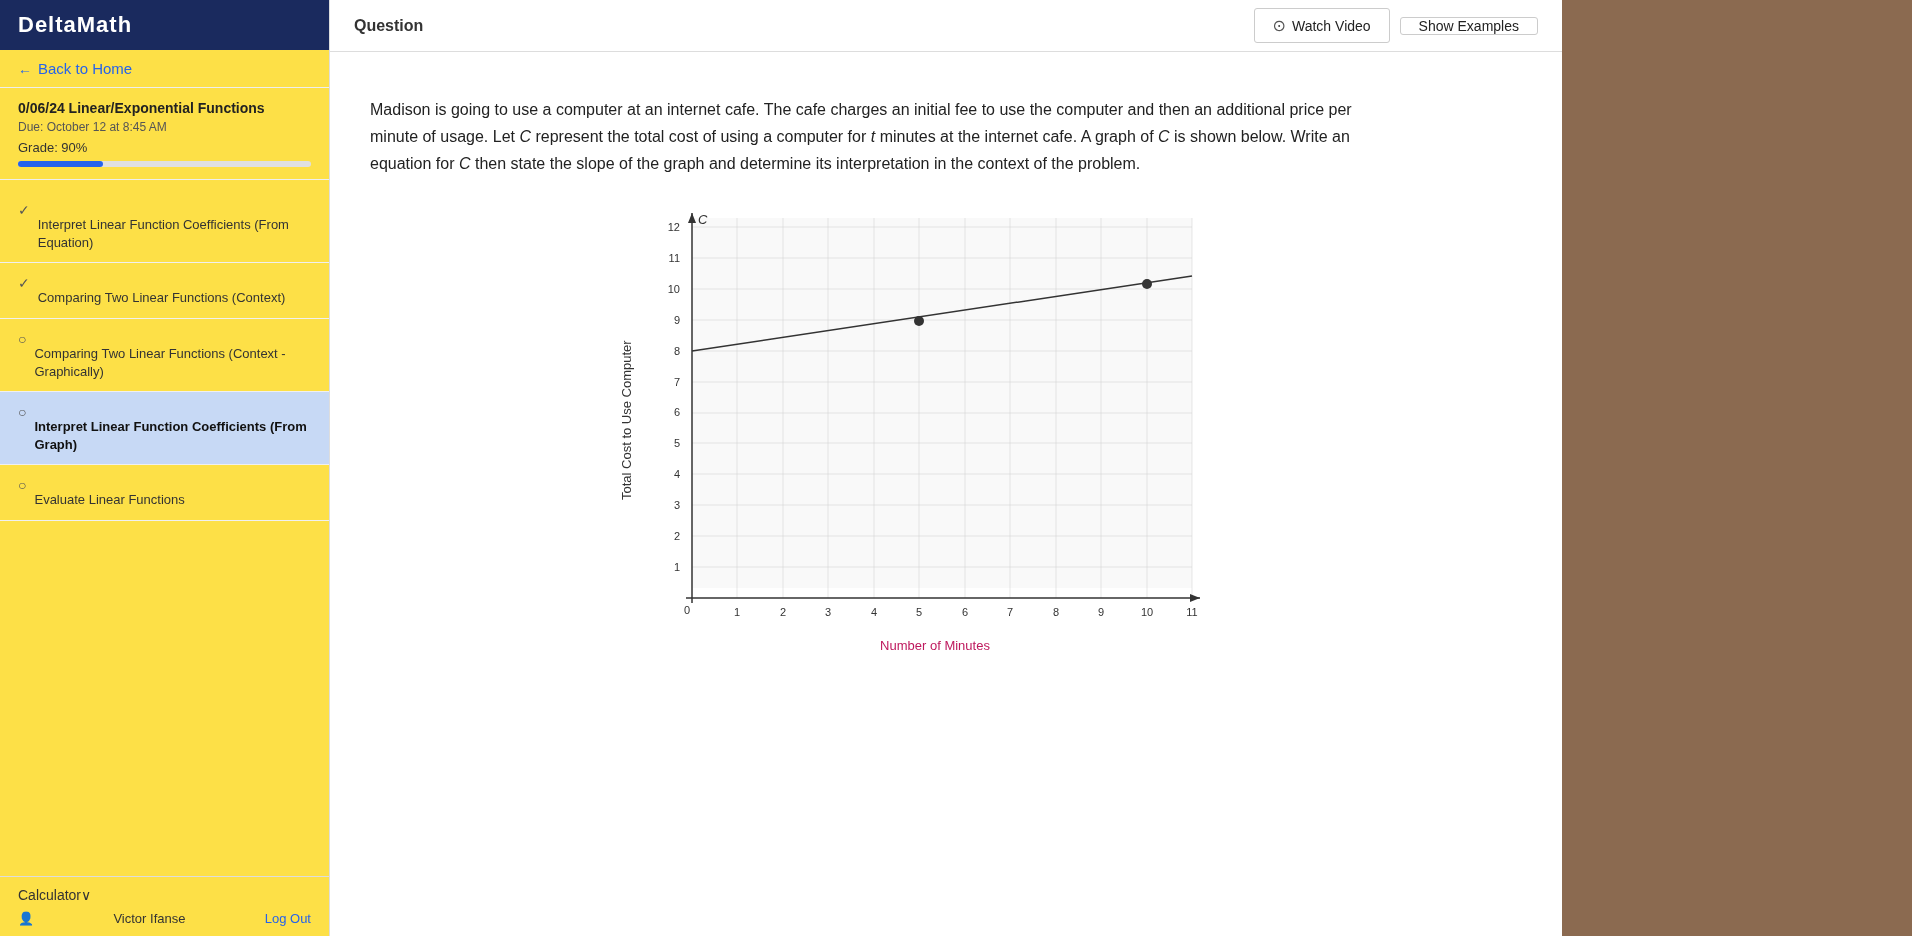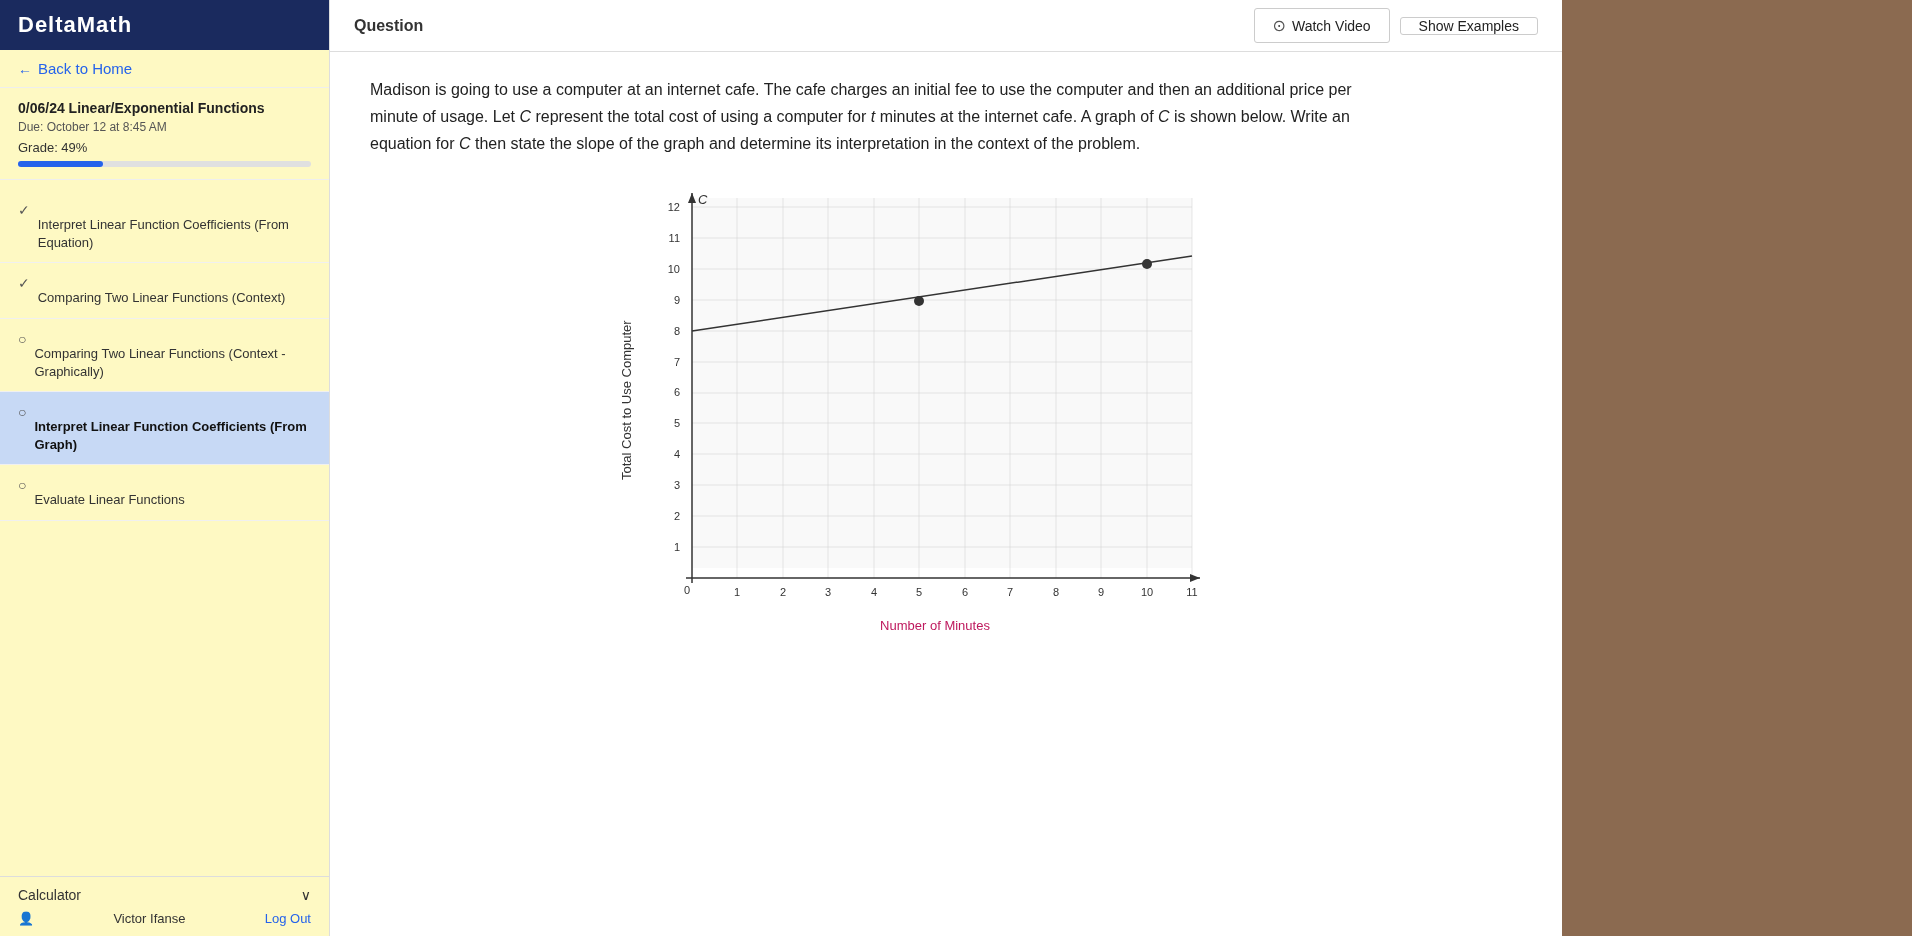--- a/index.html
+++ b/index.html
@@ -9,21 +9,21 @@
       display: flex;
       height: 936px;
       width: 1912px;
       overflow: hidden;
     }
 
     
     .sidebar {
       width: 330px;
       min-width: 330px;
-      background: #fef9c3;
+      background: #fde047;
       border-right: 1px solid #ddd;
       display: flex;
       flex-direction: column;
       padding: 0;
       position: relative;
     }
 
     .sidebar-logo {
       background: #1a2a5e;
       color: #fff;
@@ -110,21 +110,20 @@
     }
     .sidebar-item .item-text { flex: 1; margin-top: 16px; }
 
     .sidebar-bottom {
       border-top: 1px solid #ddd;
       padding: 10px 18px;
     }
     .calculator-row {
       display: flex;
       align-items: center;
-      justify-content: space-between;
       font-size: 14px;
       color: #333;
       margin-bottom: 8px;
       cursor: pointer;
     }
     .user-row {
       display: flex;
       align-items: center;
       justify-content: space-between;
       font-size: 13px;
@@ -136,20 +135,21 @@
       font-size: 13px;
     }
 
     
     .main-content {
       flex: 1;
       display: flex;
       flex-direction: column;
       background: #fff;
       overflow: auto;
+      gap: 20px;
     }
 
     .top-bar {
       display: flex;
       align-items: center;
       justify-content: space-between;
       padding: 8px 24px;
       border-bottom: 1px solid #ddd;
       background: #fff;
     }
@@ -260,21 +260,21 @@
     <span>DeltaMath</span>
   </div>
 
   <div class="back-to-home">
     <span>Back to Home</span>
   </div>
 
   <div class="assignment-info">
     <div class="assignment-title">0/06/24 Linear/Exponential Functions</div>
     <div class="assignment-due">Due: October 12 at 8:45 AM</div>
-    <div class="assignment-grade">Grade: 49%</div>
+    <div class="assignment-grade">Grade: 90%</div>
     <div class="progress-bar-bg">
       <div class="progress-bar-fill"></div>
     </div>
   </div>
 
   <div class="sidebar-section">
 
   <div class="sidebar-item">
         <span class="check-icon">✓</span>
         <span class="item-text">Interpret Linear Function Coefficients (From Equation)</span>

